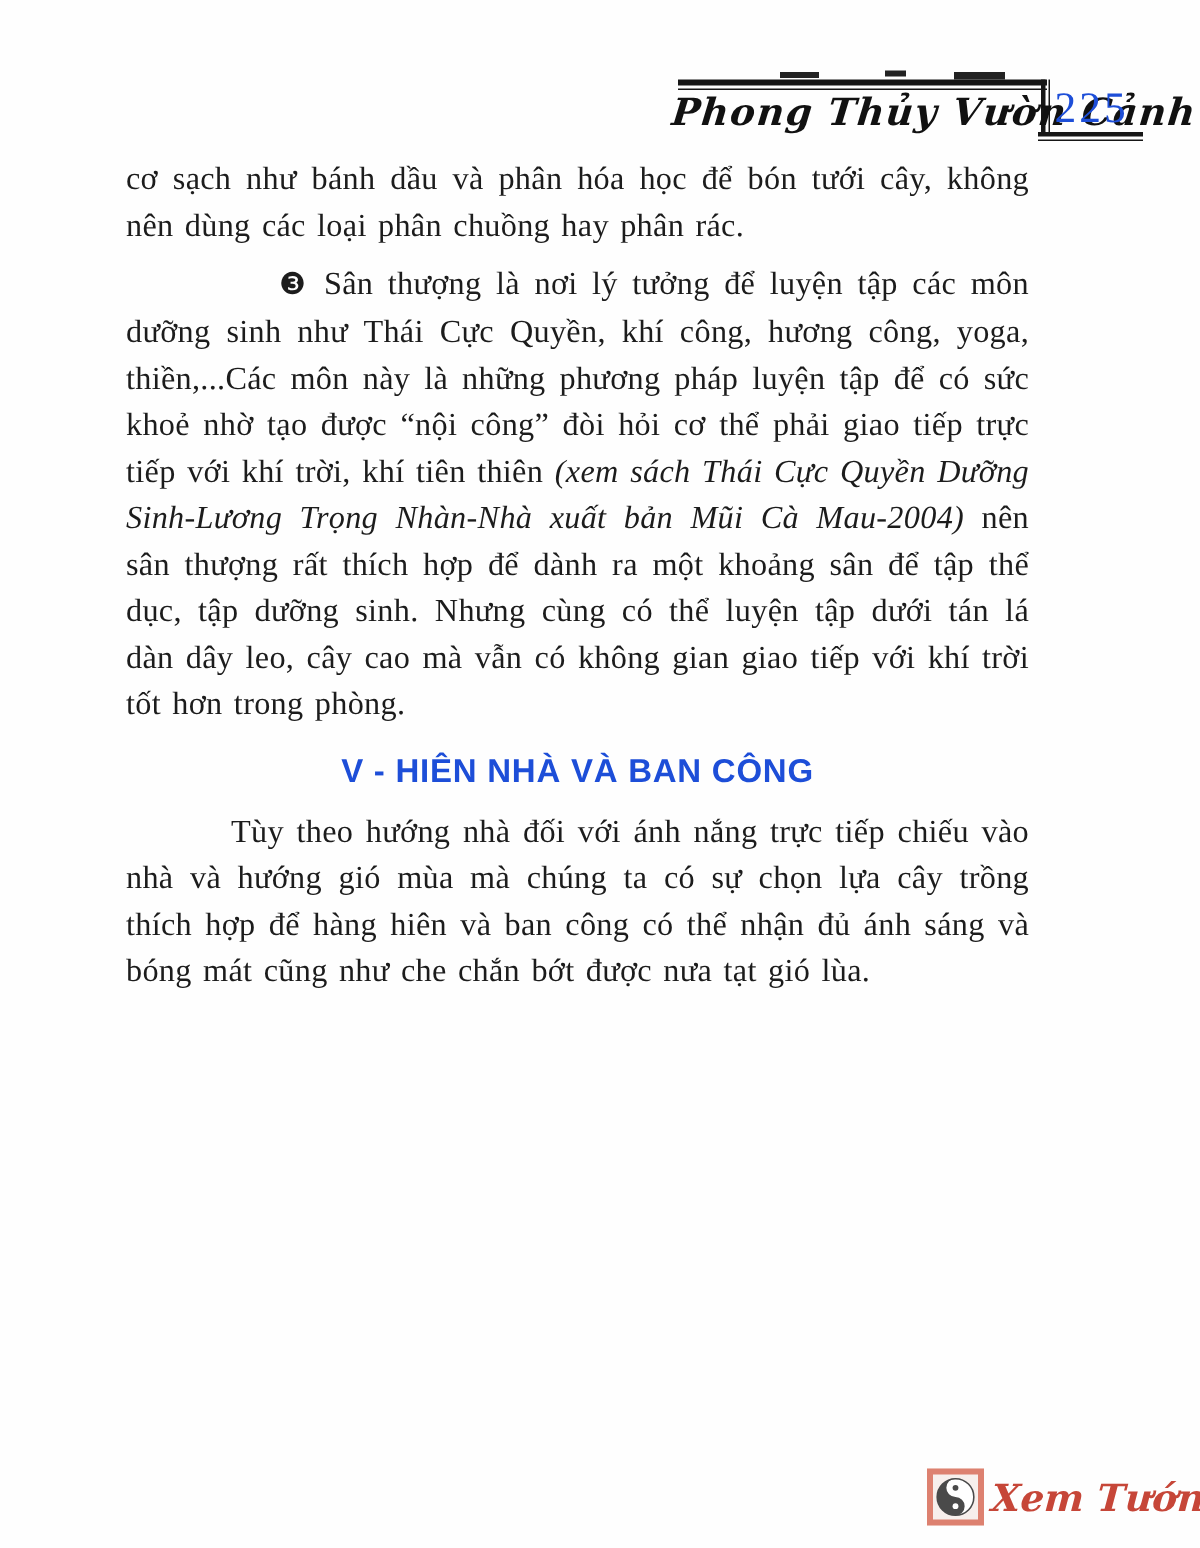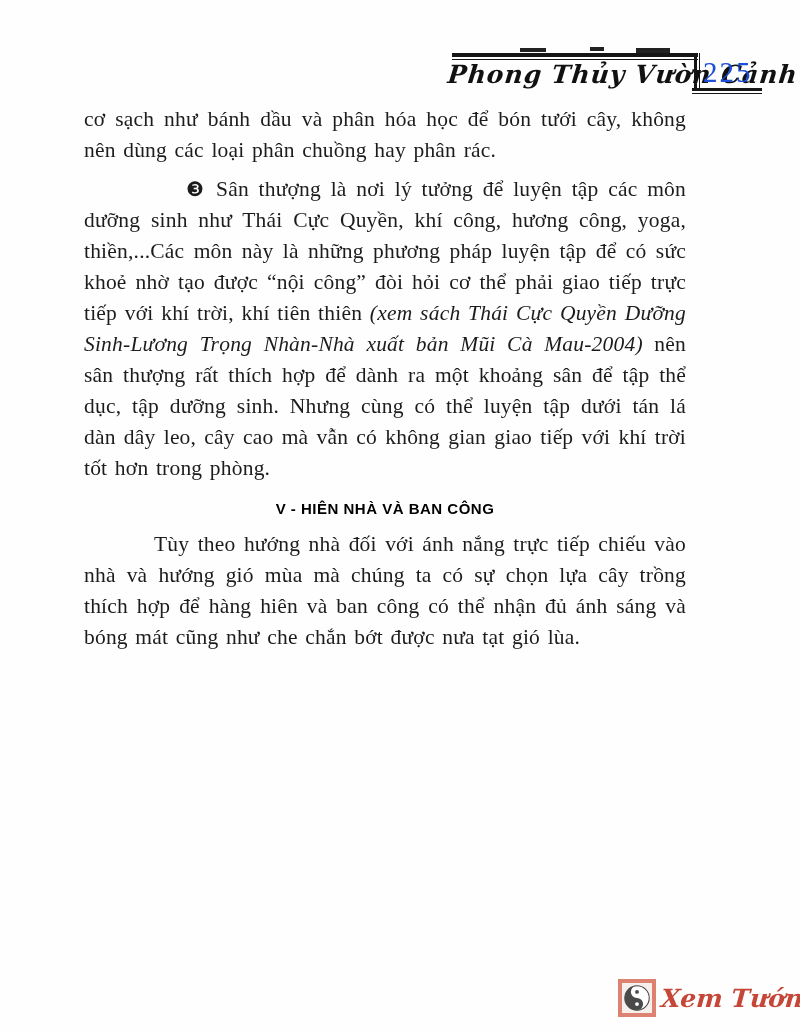--- a/index.html
+++ b/index.html
@@ -82,23 +82,23 @@
   p.ind  { text-indent: 70px; }
   p.ind-lg { text-indent: 102px; }
   .marker { font-size: 20px; }
   em { font-style: italic; }
 
   h2.section {
     margin: 16px 54px 12px 84px;
     text-align: center;
     font-family: "Liberation Sans", sans-serif;
     font-weight: bold;
-    font-size: 15px;
+    font-size: 22px;
     letter-spacing: 0.5px;
-    color: #000000;
+    color: #1d4ed8;
   }
 
   
   .watermark {
     position: absolute;
     left: 618px; top: 979px;
     display: flex;
     align-items: center;
     gap: 5px;
   }

